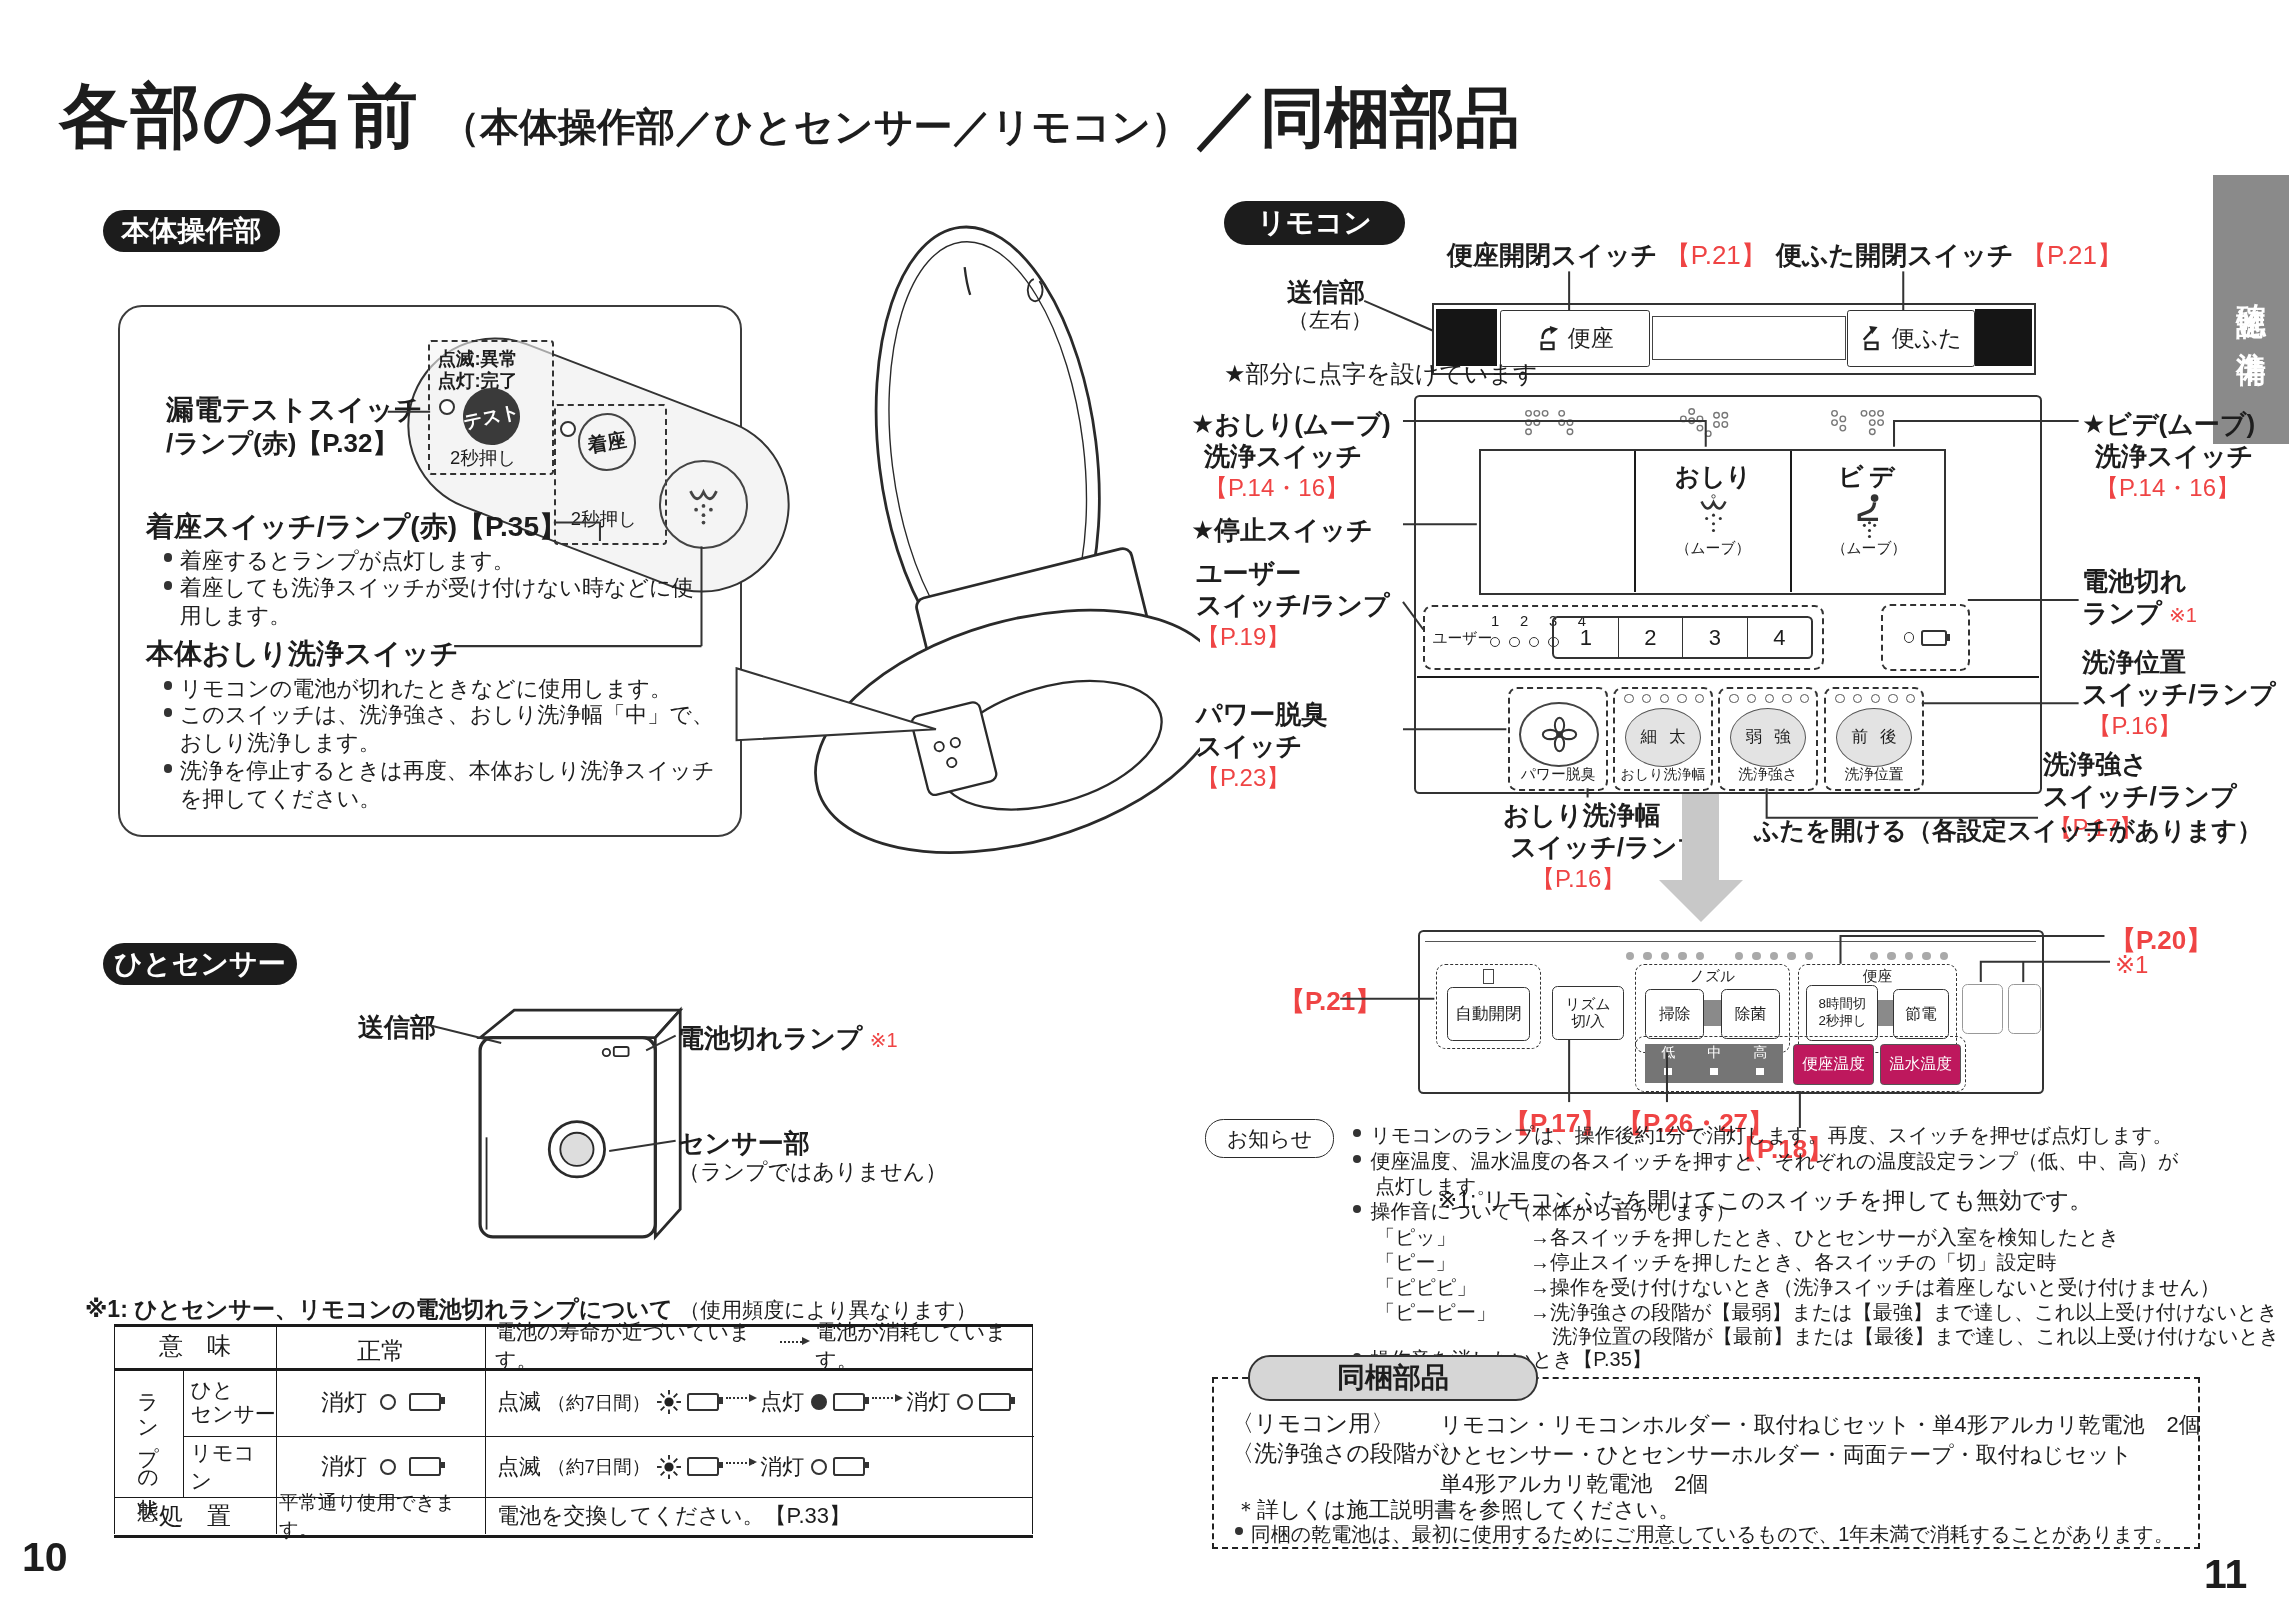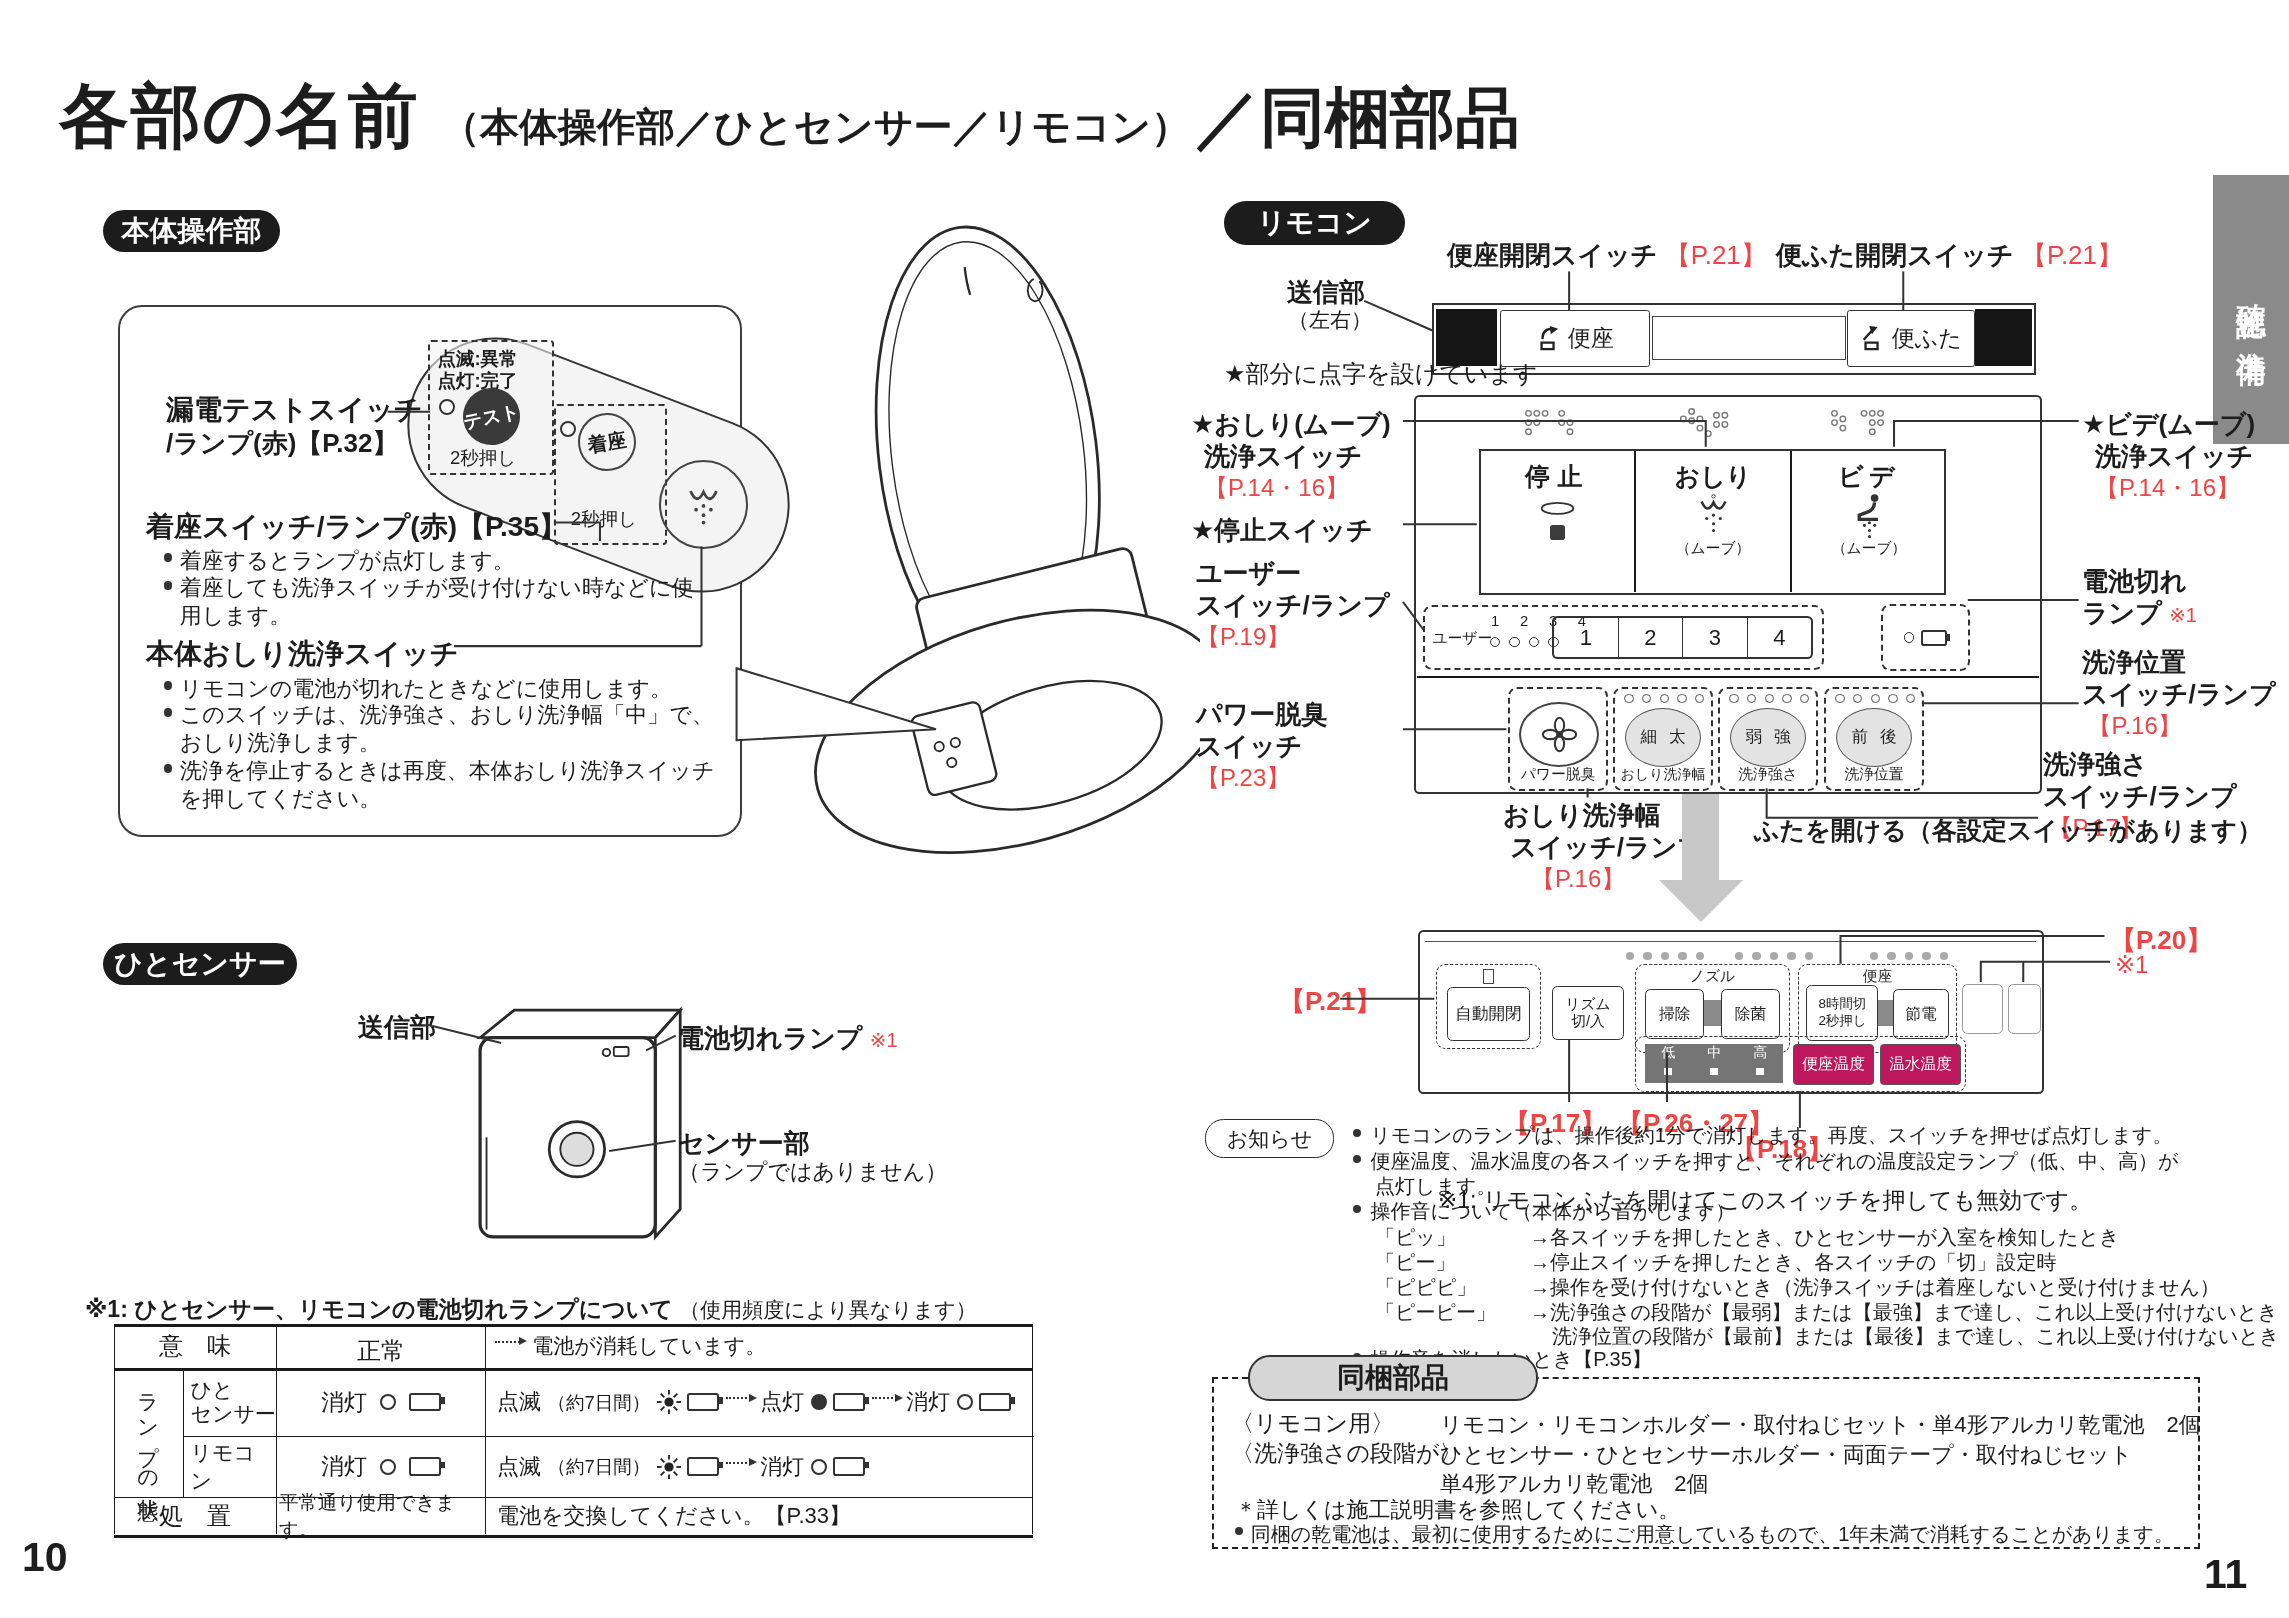--- a/index.html
+++ b/index.html
@@ -158,20 +158,21 @@
 
   <div class="vline" style="left:114px;top:1324px;width:1.4px;height:210px;"></div>
   <div class="vline" style="left:183px;top:1368px;width:1.4px;height:129px;"></div>
   <div class="vline" style="left:276px;top:1324px;width:1.4px;height:210px;"></div>
   <div class="vline" style="left:485px;top:1324px;width:1.4px;height:210px;"></div>
   <div class="vline" style="left:1032px;top:1324px;width:1.4px;height:210px;"></div>
 
   <div class="cell" style="left:114px;top:1324px;width:162px;height:43px;justify-content:center;font-size:24px;">意　味</div>
   <div class="cell" style="left:276px;top:1324px;width:210px;height:53px;justify-content:center;font-size:24px;">正常</div>
   <div class="cell" style="left:495px;top:1324px;width:537px;height:43px;gap:9.2px;font-size:21px;">
+    <span>電池の寿命が近づいています。</span>
       <span class="darrow"></span>
       <span>電池が消耗しています。</span>
   </div>
 
   <div class="cell" style="left:114px;top:1368px;width:68px;height:129px;justify-content:center;writing-mode:vertical-rl;font-size:21px;letter-spacing:1.8px;">ランプの状態</div>
 
   <div class="cell" style="left:183px;top:1368px;width:93px;height:68px;flex-direction:column;justify-content:center;align-items:flex-start;padding-left:7.4px;box-sizing:border-box;font-size:21px;line-height:24px;">
     <span>ひと</span>
       <span>センサー</span>
   </div>
@@ -312,27 +313,20 @@
       <circle cx="56" cy="8" r="3"></circle>
       <circle cx="47" cy="18" r="3"></circle>
       <circle cx="56" cy="18" r="3"></circle>
       <circle cx="47" cy="28" r="3"></circle>
     </g>
   </svg>
 
 <div class="abs" style="left:1479px;top:449px;width:467px;height:146px;border:2.3px solid #333;box-sizing:border-box;">
   <div class="vline" style="left:153px;top:0;width:2.3px;height:141px;"></div>
   <div class="vline" style="left:309px;top:0;width:2.3px;height:141px;"></div>
-  <div style="position:absolute;left:0;top:0;width:153px;height:141px;display:flex;flex-direction:column;align-items:center;">
-    <div class="b" style="font-size:25px;letter-spacing:7.4px;margin-top:9.2px;">停止</div>
-    <svg width="37" height="14.8" viewBox="0 0 40 16" style="margin-top:7.4px;">
-        <ellipse cx="20" cy="8" rx="17" ry="6" fill="none" stroke="#333" stroke-width="2"></ellipse>
-      </svg>
-    <div style="width:15.7px;height:15.7px;background:#3c3c3c;border-radius:2.8px;margin-top:9.2px;"></div>
-  </div>
   <div style="position:absolute;left:155px;top:0;width:154px;height:141px;display:flex;flex-direction:column;align-items:center;">
     <div class="b" style="font-size:25px;margin-top:9.2px;">おしり</div>
     <svg width="41" height="46" viewBox="0 0 44 54">
       <path d="M8,10 q7,16 14,1 q7,15 14,-1" fill="none" stroke="#333" stroke-width="3"></path>
         <circle cx="22" cy="4" r="2" fill="none" stroke="#333"></circle>
       <circle cx="14" cy="30" r="1.8" fill="#333"></circle>
         <circle cx="22" cy="26" r="1.8" fill="#333"></circle>
         <circle cx="30" cy="30" r="1.8" fill="#333"></circle>
         <circle cx="22" cy="36" r="1.8" fill="#333"></circle>
         <circle cx="22" cy="44" r="1.8" fill="#333"></circle>

